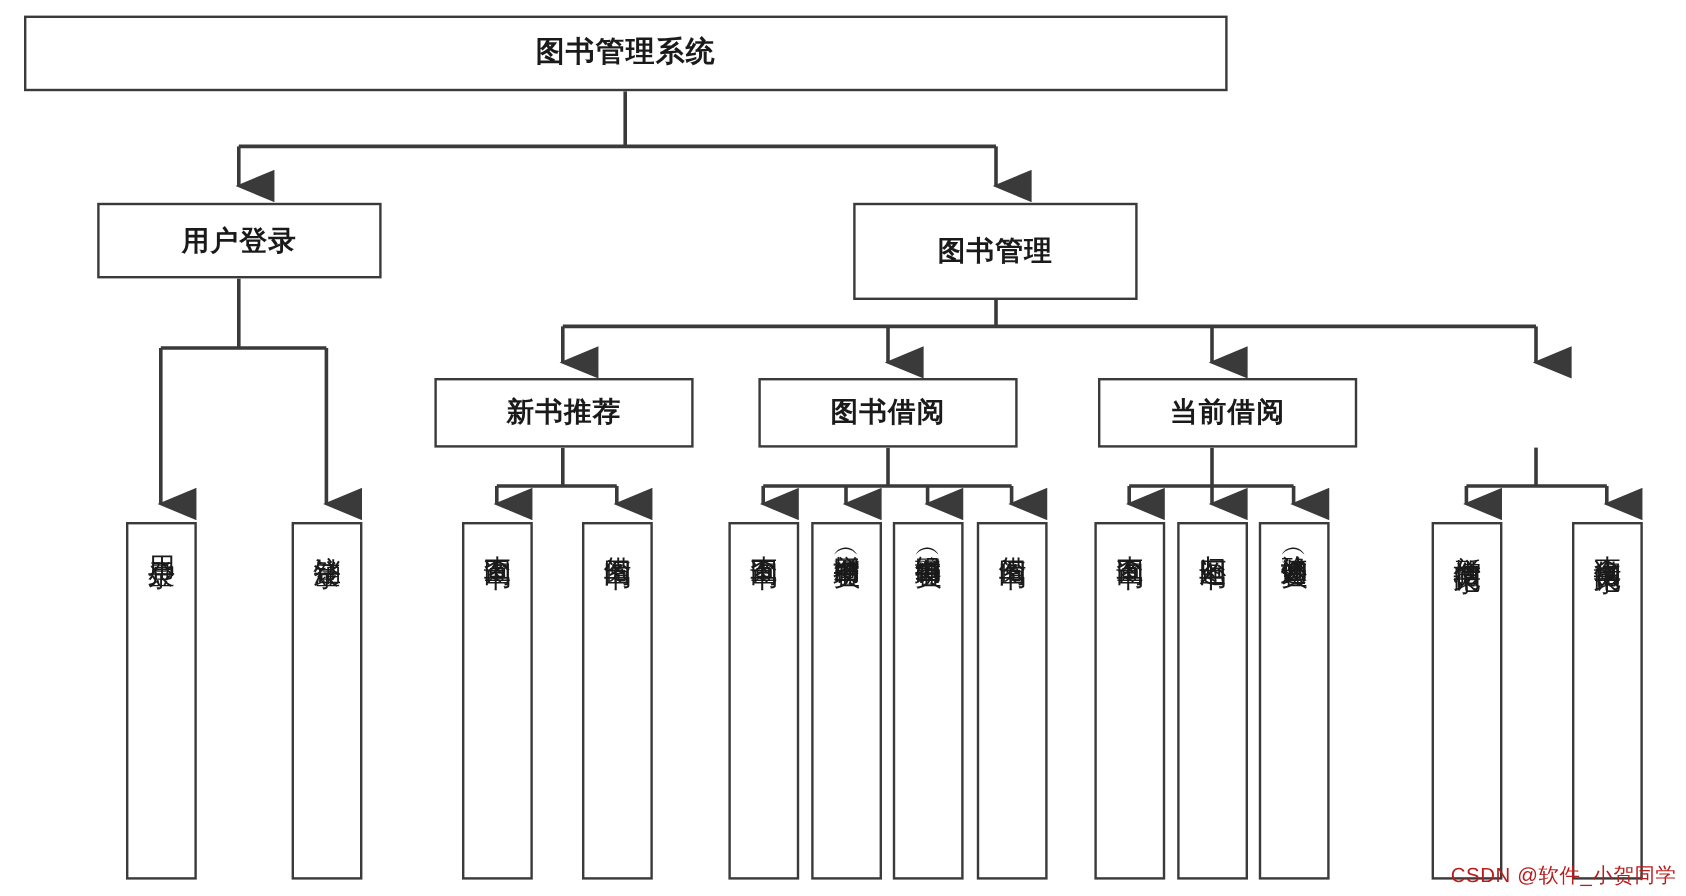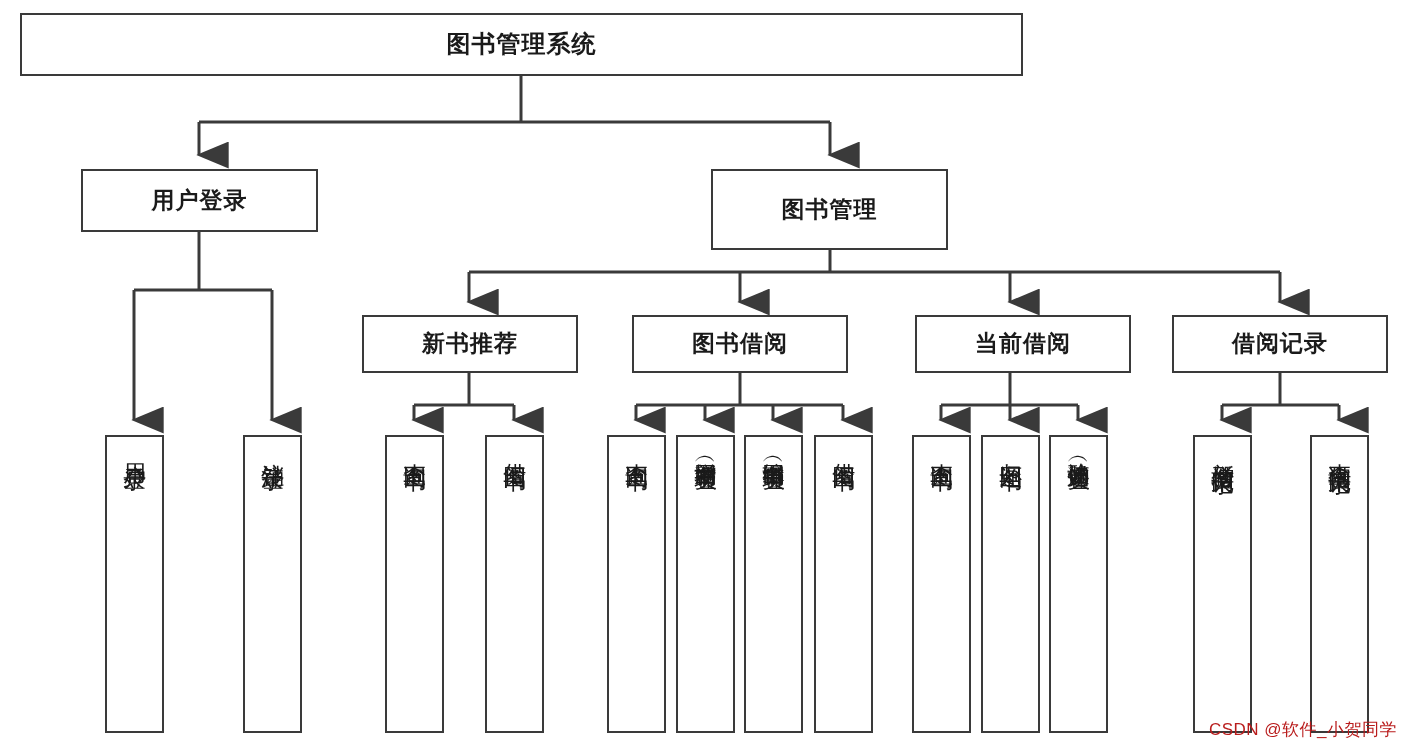--- a/index.html
+++ b/index.html
@@ -151,23 +151,20 @@
   </div>
 
   <div class="node horiz" style="left:362px; top:315px; width:216px; height:58px;">
     <span>新书推荐</span>
   </div>
 
   <div class="node horiz" style="left:902px; top:315px; width:216px; height:58px;margin-left:13px;">
     <span>当前借阅</span>
   </div>
 
-  <div class="node horiz" style="left:1172px; top:315px; width:216px; height:58px;">
-    <span>借阅记录</span>
-  </div>
 
   <div class="node leaf" style="left:105px; top:435px; width:59px; height:298px;">
     <span class="vtext">用户登录</span>
   </div>
 
   <div class="node leaf" style="left:243px; top:435px; width:59px; height:298px;">
     <span class="vtext">注销登录</span>
   </div>
 
   <div class="node leaf" style="left:385px; top:435px; width:59px; height:298px;">

